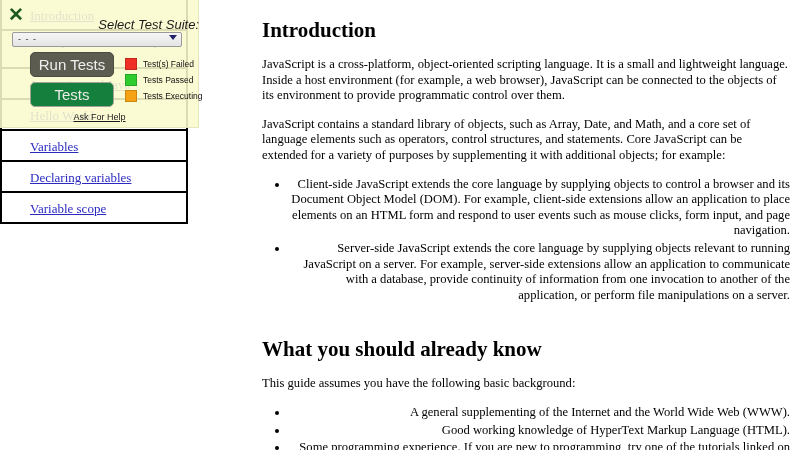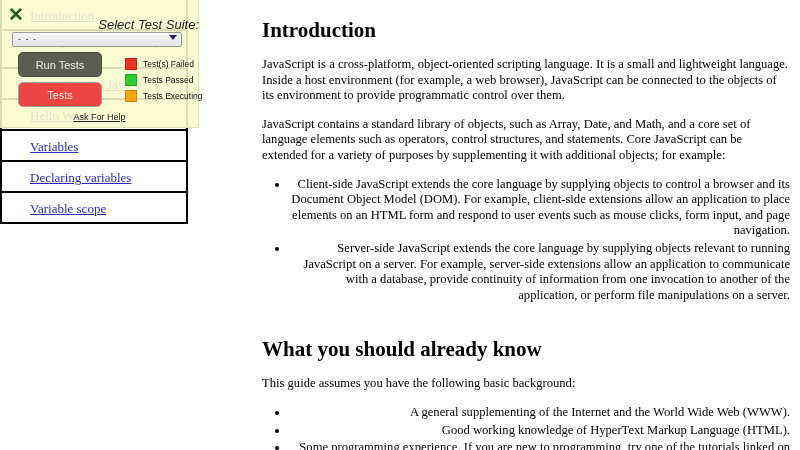--- a/index.html
+++ b/index.html
@@ -61,32 +61,32 @@
     line-height:13px;padding:0 14px 0 5px;
     letter-spacing:1px;cursor:pointer;
     white-space:nowrap;overflow:hidden;
   }
   .suite-caret{
     position:absolute;right:4px;top:2px;
     width:0;height:0;border-left:4px solid transparent;
     border-right:4px solid transparent;border-top:5px solid #23236b;
   }
   .btn{
-    position:absolute;left:18px;
+    position:absolute;left:30px;
     width:84px;height:25px;border-radius:5px;
-    font-size:11px;font-family:"Liberation Sans",sans-serif;
+    font-size:15px;font-family:"Liberation Sans",sans-serif;
     display:flex;align-items:center;justify-content:center;
     cursor:pointer;box-sizing:border-box;
   }
   .btn-run{
     top:52px;background:#5c5c50;color:#efefef;
     border:1px solid #4b4b41;
   }
   .btn-tests{
-    top:82px;background:#ef4444;color:#ebebe4;
+    top:82px;background:#15803d;color:#ebebe4;
     border:1px solid #a3a398;
   }
   .legend{position:absolute;left:113px;top:56px;}
   .legend-row{
     display:flex;align-items:center;height:16px;margin-bottom:0px;margin-left:12px;
   }
   .swatch{
     width:10px;height:10px;margin-right:6px;border:1px solid rgba(0,0,0,.18);
   }
   .legend-text{

